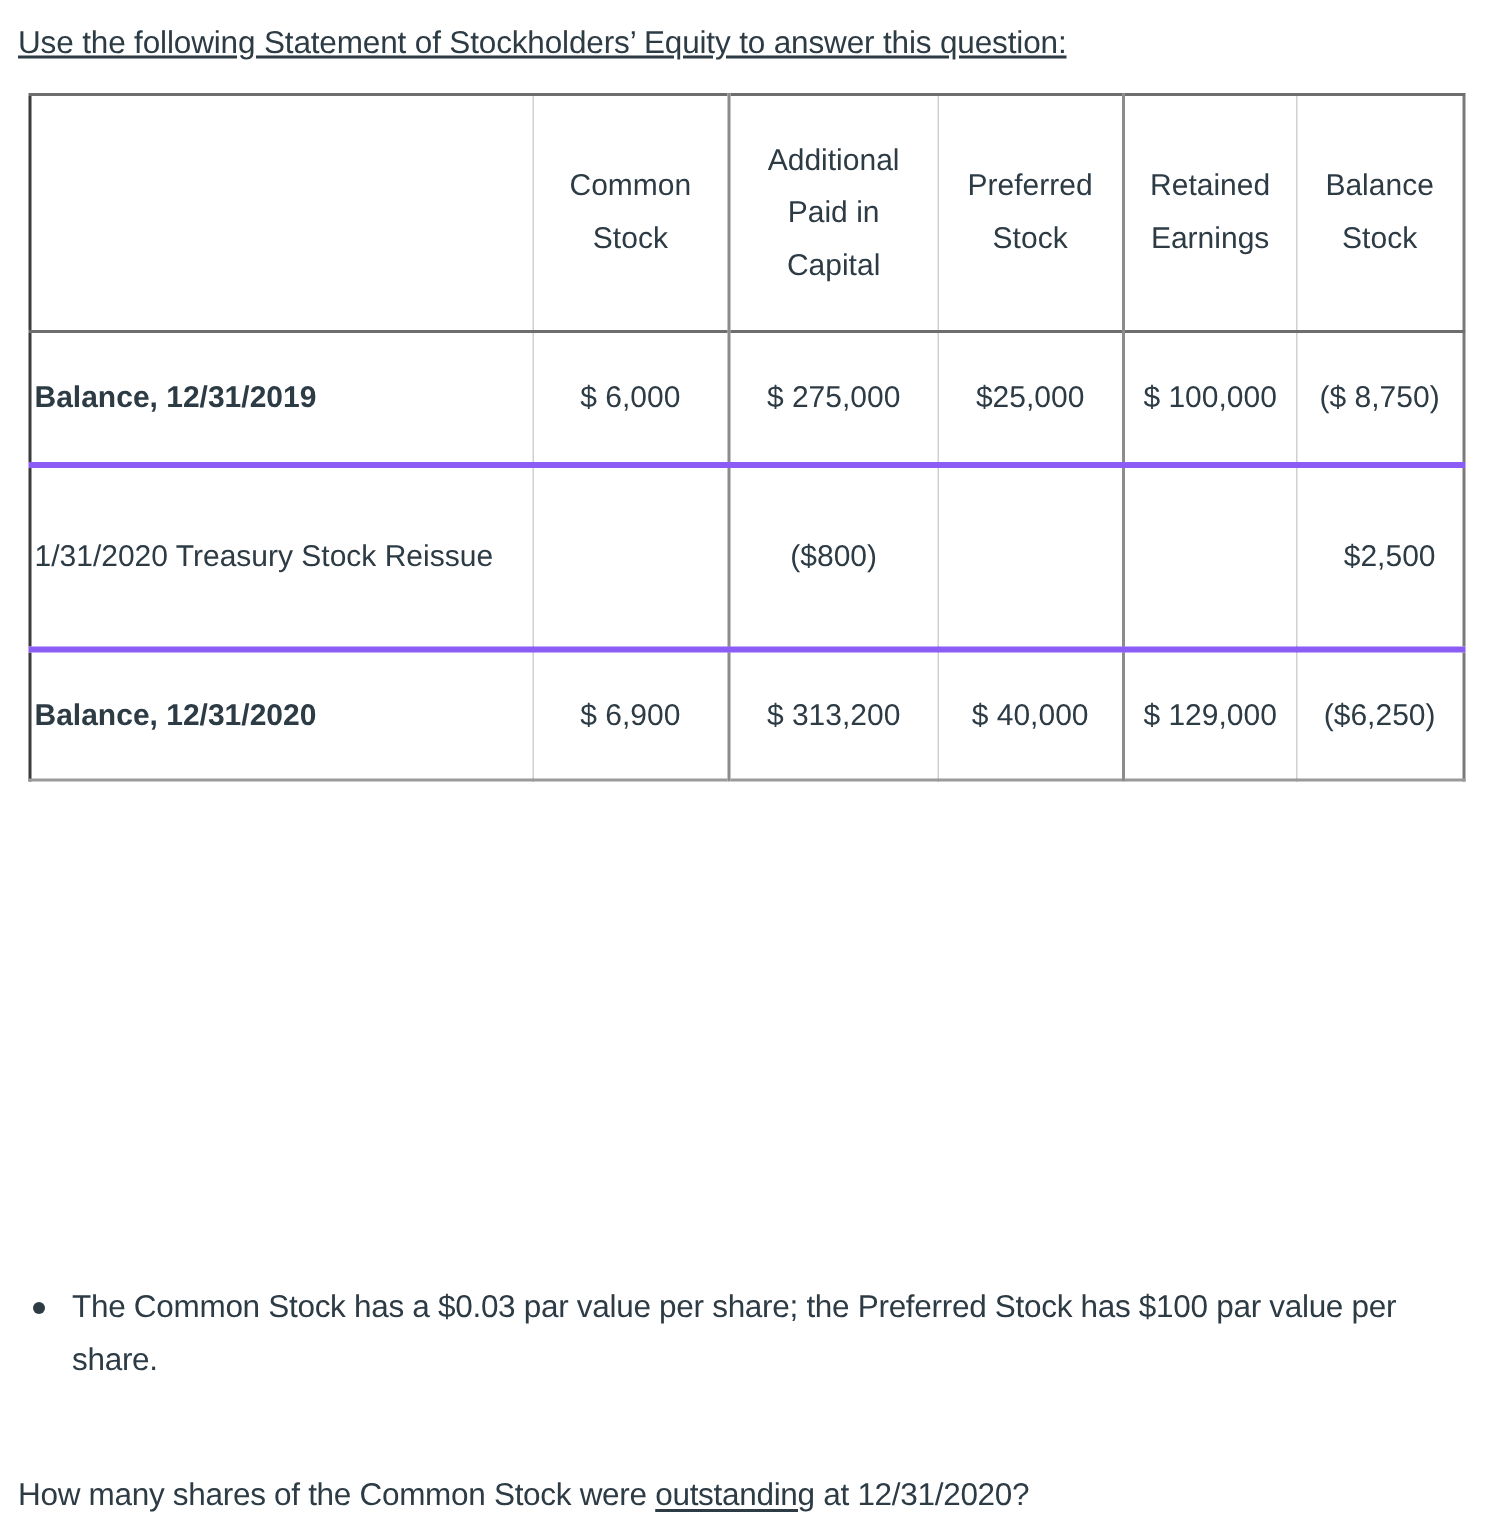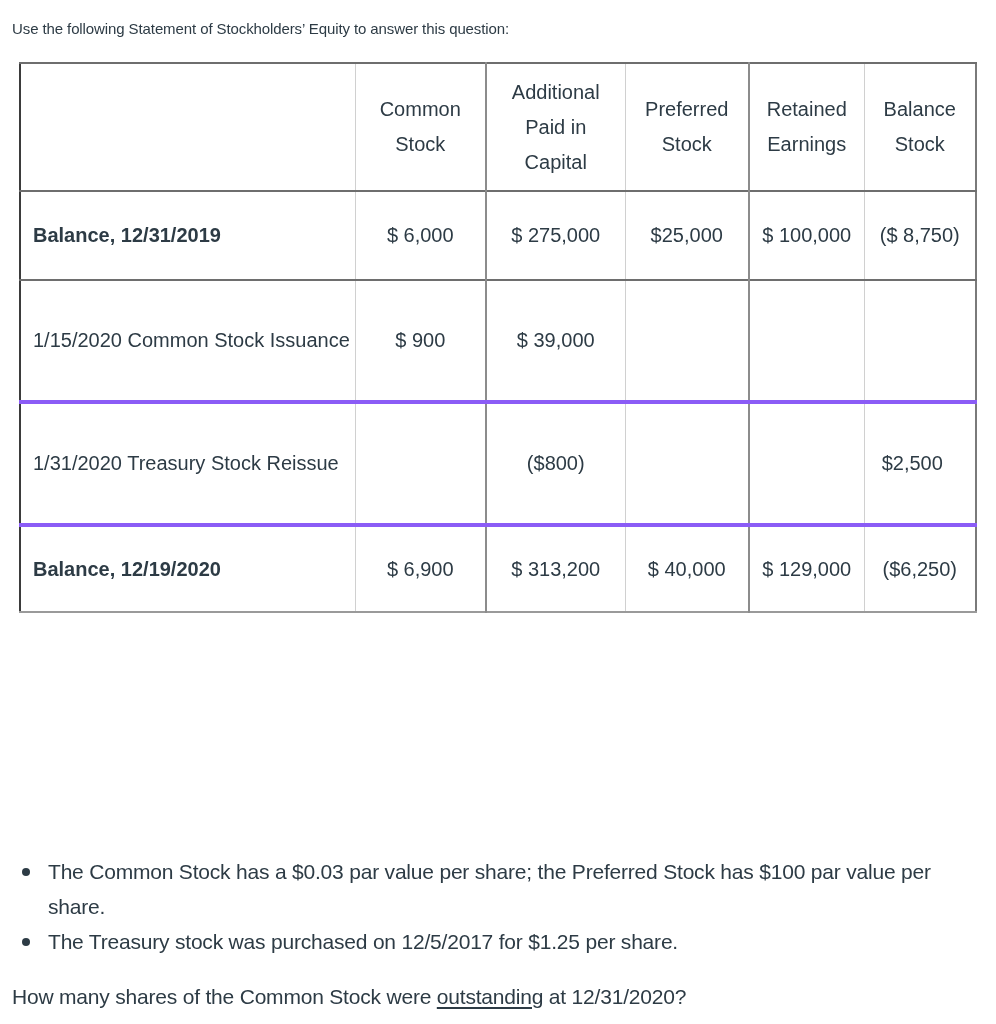--- a/index.html
+++ b/index.html
@@ -12,24 +12,25 @@
       height: 1024px;
       position: relative;
       overflow: hidden;
       font-family: "Liberation Sans", "DejaVu Sans", sans-serif;
       color: #2d3b45;
     }
     .intro {
       position: absolute;
       left: 12px;
       top: 14px;
-      font-size: 15px;
+      font-size: 21px;
       line-height: 30px;
       margin: 0;
       letter-spacing: -0.1px;
+      text-decoration: underline;
     }
     table.equity {
       position: absolute;
       left: 19px;
       top: 62px;
       width: 956px;
       border-collapse: collapse;
       table-layout: fixed;
       font-size: 20px;
       line-height: 35px;
@@ -52,21 +53,21 @@
       border-top: 2px solid #3b3b3b;
       border-left: 2px solid #3b3b3b;
       border-right: 2px solid #7a7a7a;
       border-bottom: 2px solid #9a9a9a;
     }
     table.equity .col-dark {
       border-left: 2px solid #8c8c8c;
     }
     table.equity td.desc, table.equity th.desc {
       text-align: left;
-      padding-left: 12px;
+      padding-left: 2px;
       border-left: none;
     }
     table.equity .bold {
       font-weight: bold;
     }
     .bullets {
       position: absolute;
       left: 12px;
       top: 854px;
       width: 970px;
@@ -111,69 +112,57 @@
 <table class="equity">
   <colgroup>
     <col style="width:335px">
     <col style="width:131px">
     <col style="width:139px">
     <col style="width:124px">
     <col style="width:115px">
     <col style="width:112px">
   </colgroup>
   <thead>
-    <tr style="height:128px">
+    <tr style="height:158px">
       <th class="desc"></th>
       <th><span style="display:inline-block;width:100px">Common Stock</span></th>
       <th class="col-dark"><span style="display:inline-block;width:110px">Additional Paid in Capital</span></th>
       <th><span style="display:inline-block;width:100px">Preferred Stock</span></th>
       <th class="col-dark"><span style="display:inline-block;width:95px">Retained Earnings</span></th>
       <th><span style="display:inline-block;width:95px">Balance Stock</span></th>
     </tr>
   </thead>
   <tbody>
     <tr style="height:89px">
       <td class="desc bold">Balance, 12/31/2019</td>
       <td>$ 6,000</td>
       <td class="col-dark">$ 275,000</td>
       <td>$25,000</td>
       <td class="col-dark">$ 100,000</td>
       <td>($ 8,750)</td>
     </tr>
-    <tr style="height:122px">
-      <td class="desc">1/15/2020 Common Stock Issuance</td>
-      <td>$ 900</td>
-      <td class="col-dark">$ 39,000</td>
-      <td></td>
-      <td class="col-dark"></td>
-      <td></td>
-    </tr>
     <tr class="light-top" style="height:123px">
       <td class="desc">1/31/2020 Treasury Stock Reissue</td>
       <td></td>
       <td class="col-dark">($800)</td>
       <td></td>
       <td class="col-dark"></td>
-      <td style="text-align:center;padding-right:18px">$2,500</td>
+      <td style="text-align:right;padding-right:18px">$2,500</td>
     </tr>
     <tr class="light-top" style="height:87px">
-      <td class="desc bold">Balance, 12/19/2020</td>
+      <td class="desc bold">Balance, 12/31/2020</td>
       <td>$ 6,900</td>
       <td class="col-dark">$ 313,200</td>
       <td>$ 40,000</td>
       <td class="col-dark">$ 129,000</td>
       <td>($6,250)</td>
     </tr>
   </tbody>
 </table>
 
 <ul class="bullets">
   <li>
     <span class="dot"></span>
     <span>The Common Stock has a $0.03 par value per share; the Preferred Stock has $100 par value per share.</span>
   </li>
-  <li>
-    <span class="dot"></span>
-    <span>The Treasury stock was purchased on 12/5/2017 for $1.25 per share.</span>
-  </li>
 </ul>
 
 <p class="question"><span>How many shares of the Common Stock were </span><u>outstanding</u><span> at 12/31/2020?</span></p>
 
 </body></html>

